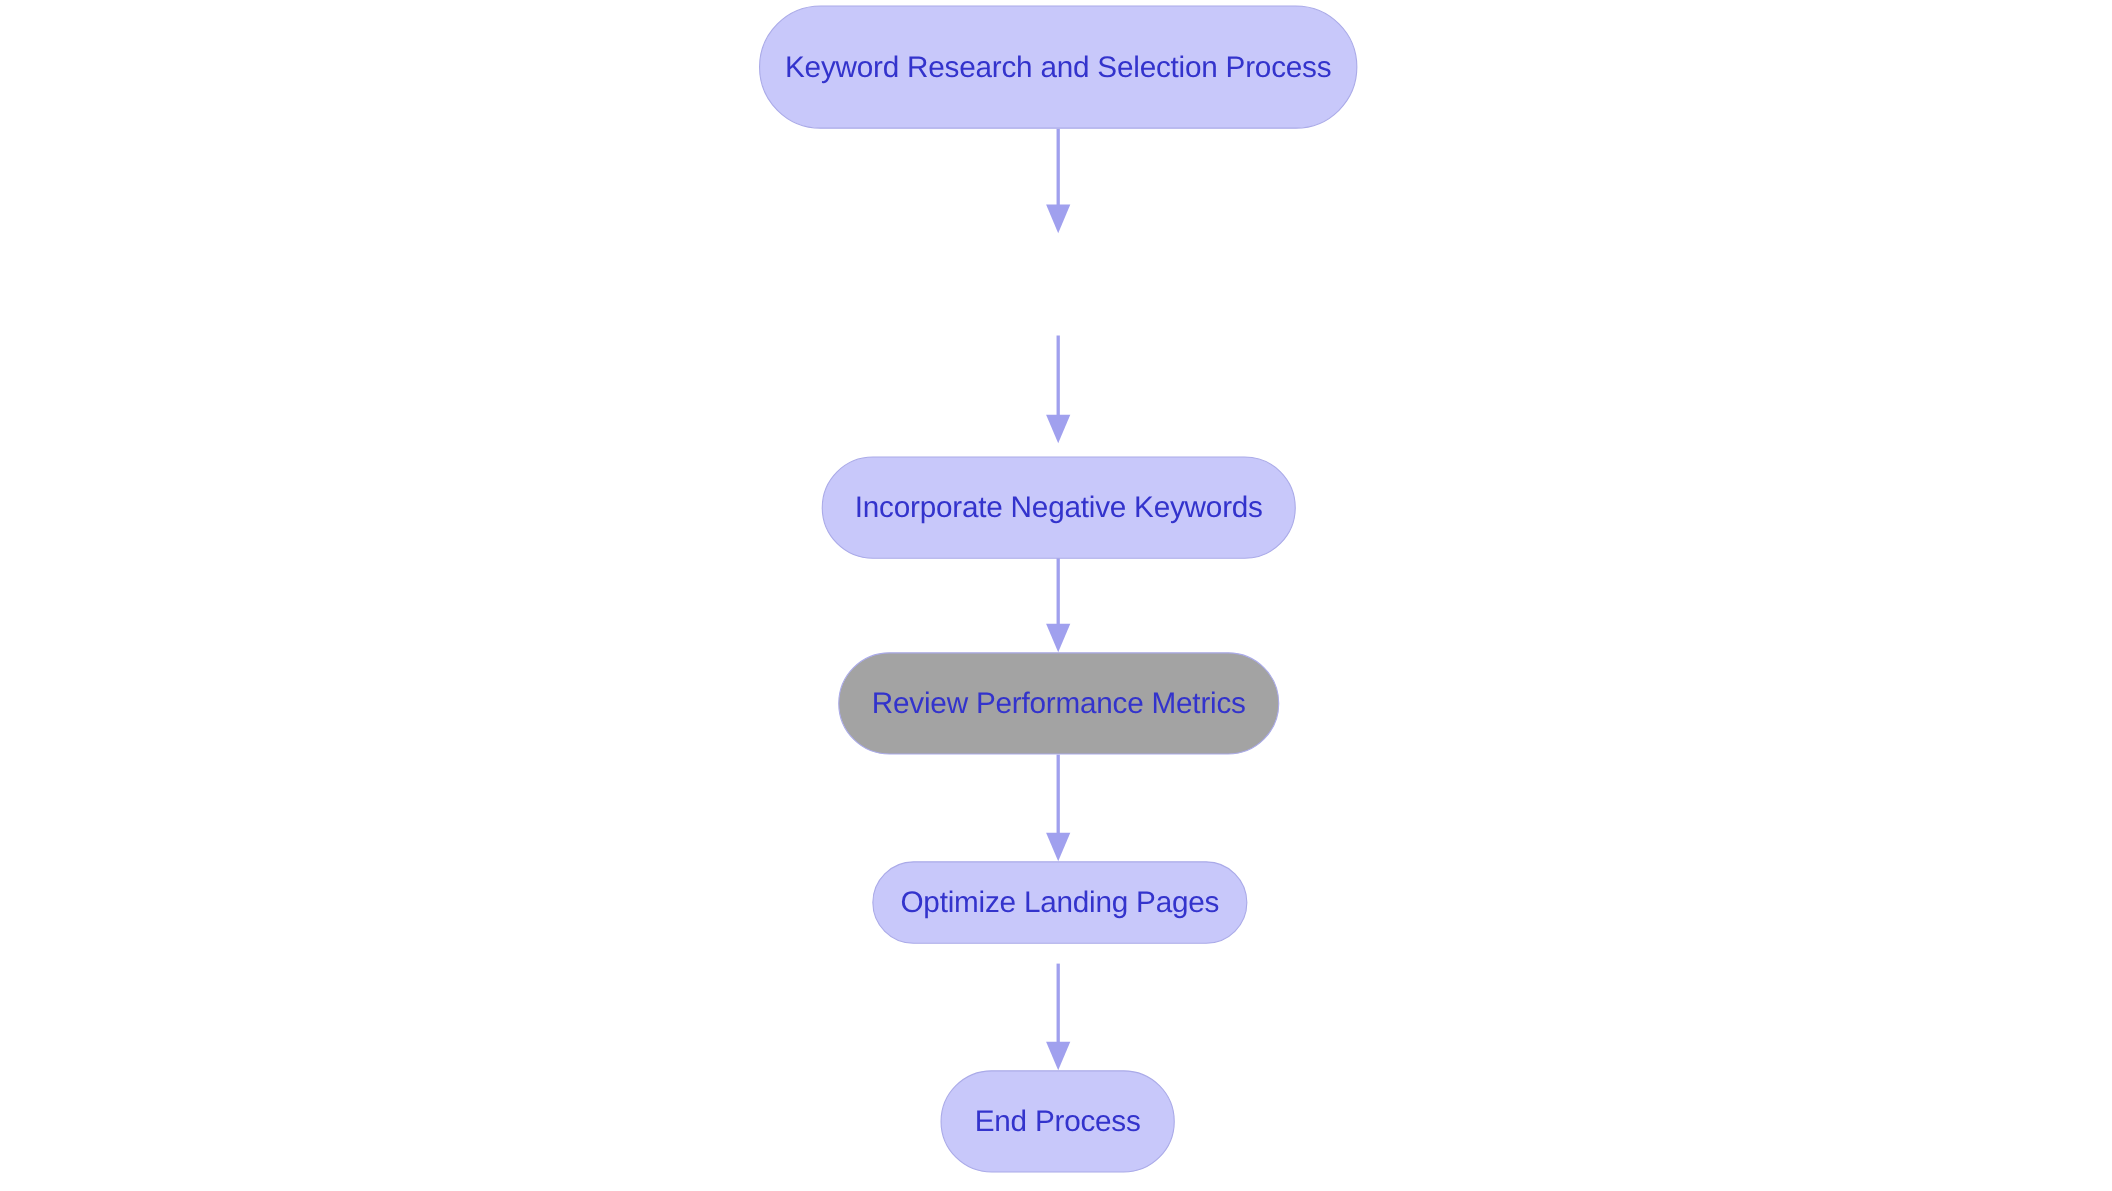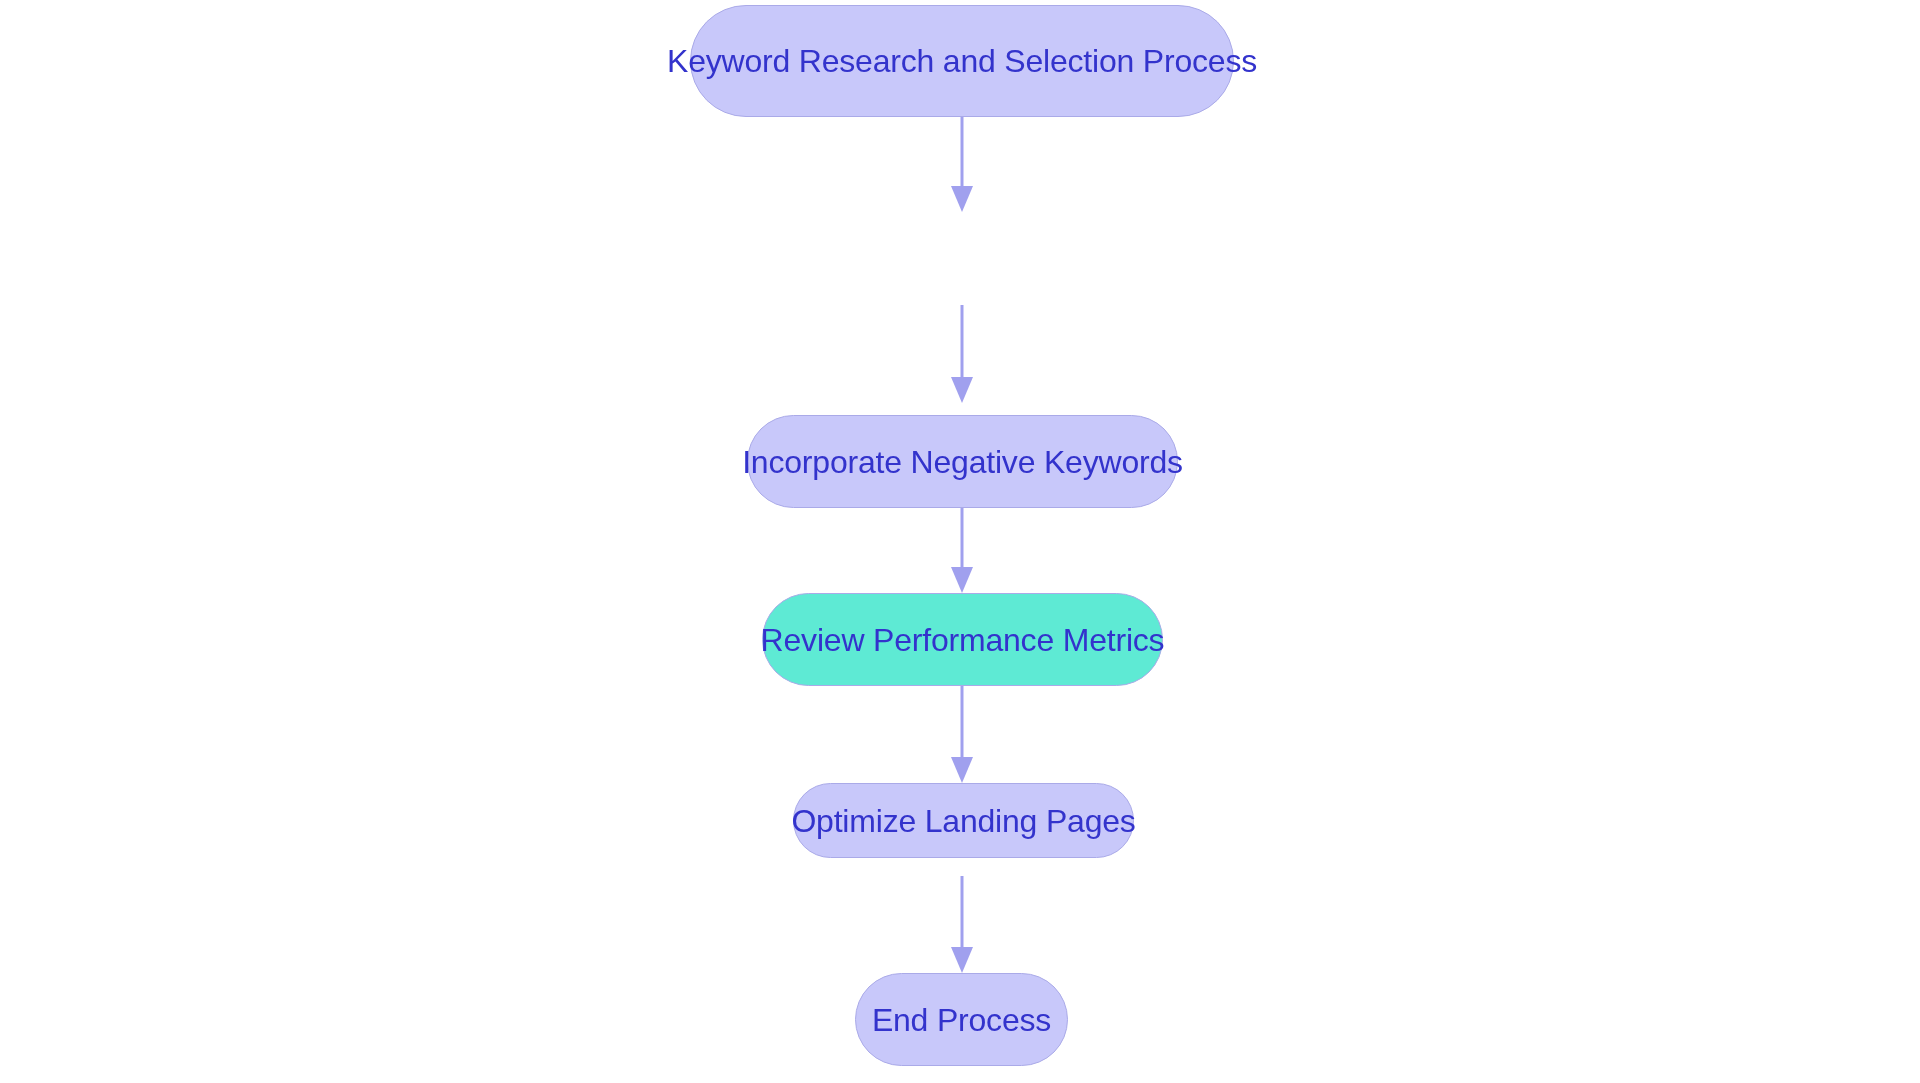--- a/index.html
+++ b/index.html
@@ -30,21 +30,21 @@
   .flow-node {
     position: absolute;
     box-sizing: border-box;
     display: flex;
     align-items: center;
     justify-content: center;
     background: #c8c8fa;
     border: 1.6px solid #aaaae8;
     border-radius: 999px;
     color: #3333cc;
-    font-size: 32px;
+    font-size: 27px;
     font-weight: 400;
     letter-spacing: -0.2px;
     white-space: nowrap;
     line-height: 1;
     user-select: none;
   }
   .flow-node .node-label {
     display: block;
     padding: 0 6px;
   }
@@ -79,21 +79,21 @@
 
   <div class="flow-node" style="left: 690px; top: 5px; width: 544px; height: 112px; background: rgb(200, 200, 250); border-color: rgb(170, 170, 232); color: rgb(51, 51, 204);">
     <span class="node-label">Keyword Research and Selection Process</span>
   </div>
 
 
   <div class="flow-node" style="left: 747px; top: 403px; width: 431px; height: 93px; background: rgb(200, 200, 250); border-color: rgb(170, 170, 232); color: rgb(51, 51, 204); margin-top: 12px;">
     <span class="node-label">Incorporate Negative Keywords</span>
   </div>
 
-  <div class="flow-node" style="left: 762px; top: 593px; width: 401px; height: 93px; background: #5eead4; border-color: rgb(170, 170, 232); color: rgb(51, 51, 204);">
+  <div class="flow-node" style="left: 762px; top: 593px; width: 401px; height: 93px; background: #a3a3a3; border-color: rgb(170, 170, 232); color: rgb(51, 51, 204);">
     <span class="node-label">Review Performance Metrics</span>
   </div>
 
   <div class="flow-node" style="left: 793px; top: 783px; width: 341px; height: 75px; background: rgb(200, 200, 250); border-color: rgb(170, 170, 232); color: rgb(51, 51, 204);">
     <span class="node-label">Optimize Landing Pages</span>
   </div>
 
   <div class="flow-node" style="left: 855px; top: 973px; width: 213px; height: 93px; background: rgb(200, 200, 250); border-color: rgb(170, 170, 232); color: rgb(51, 51, 204);">
     <span class="node-label">End Process</span>
   </div>

